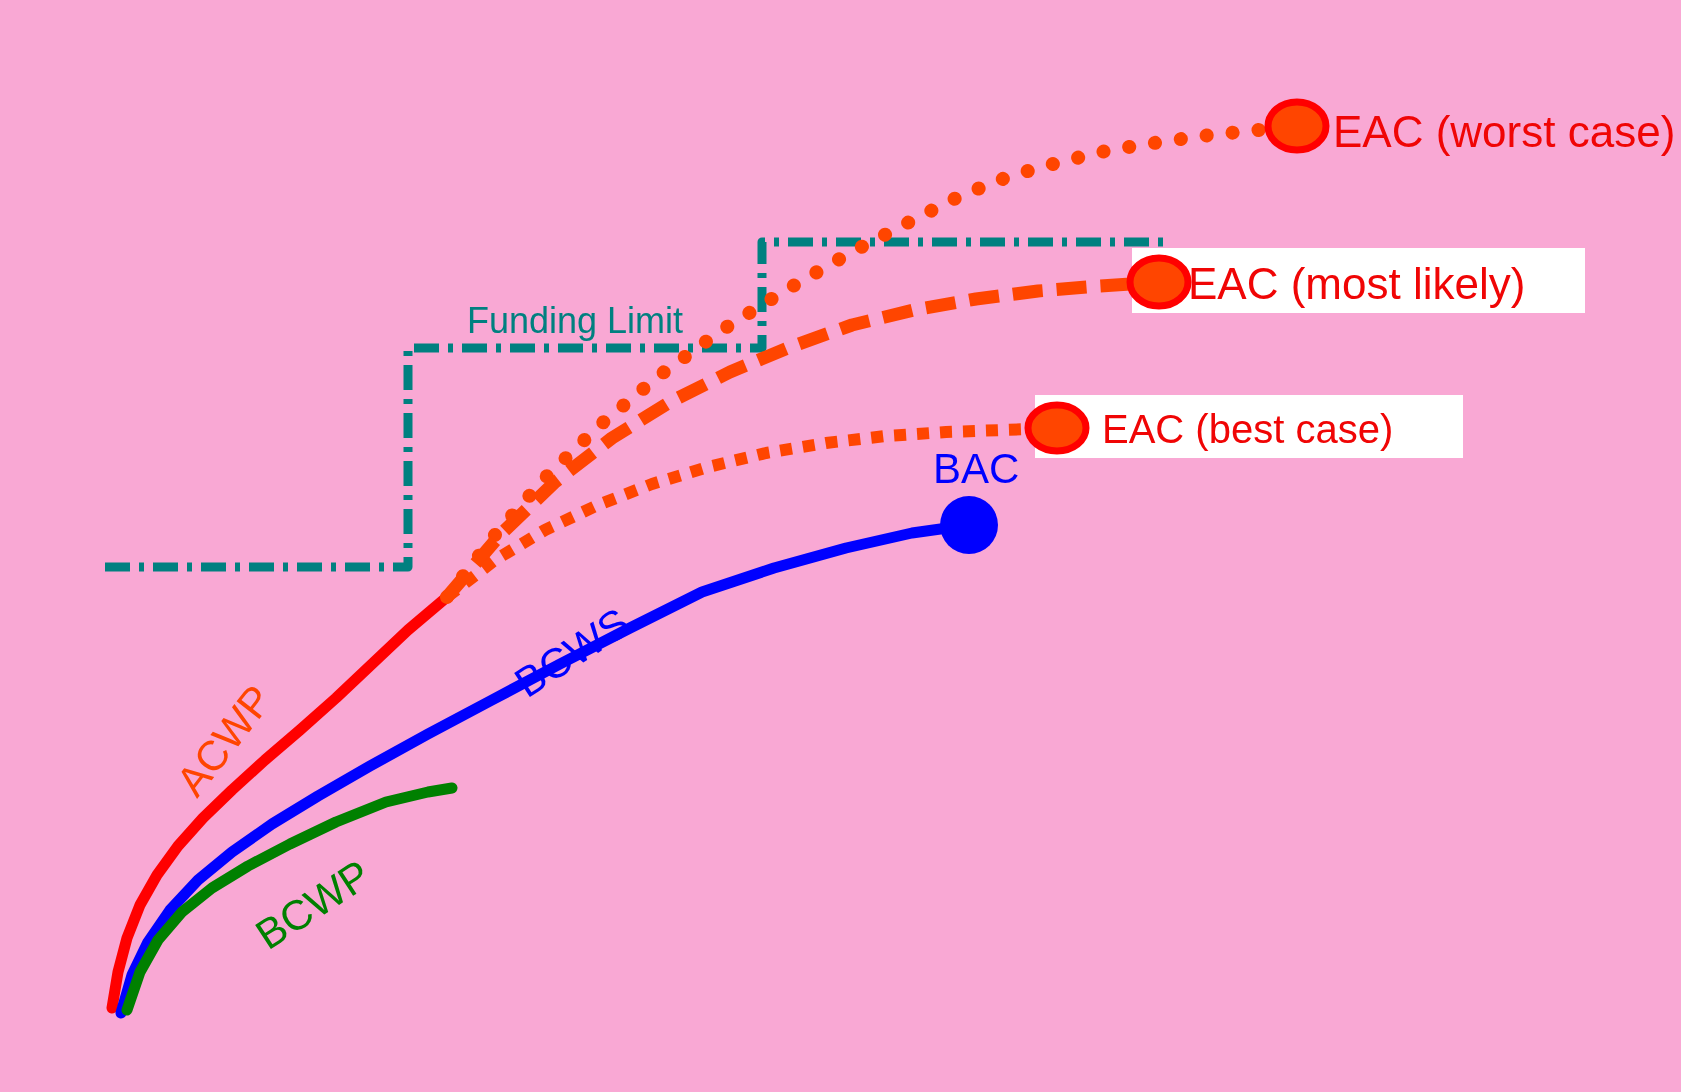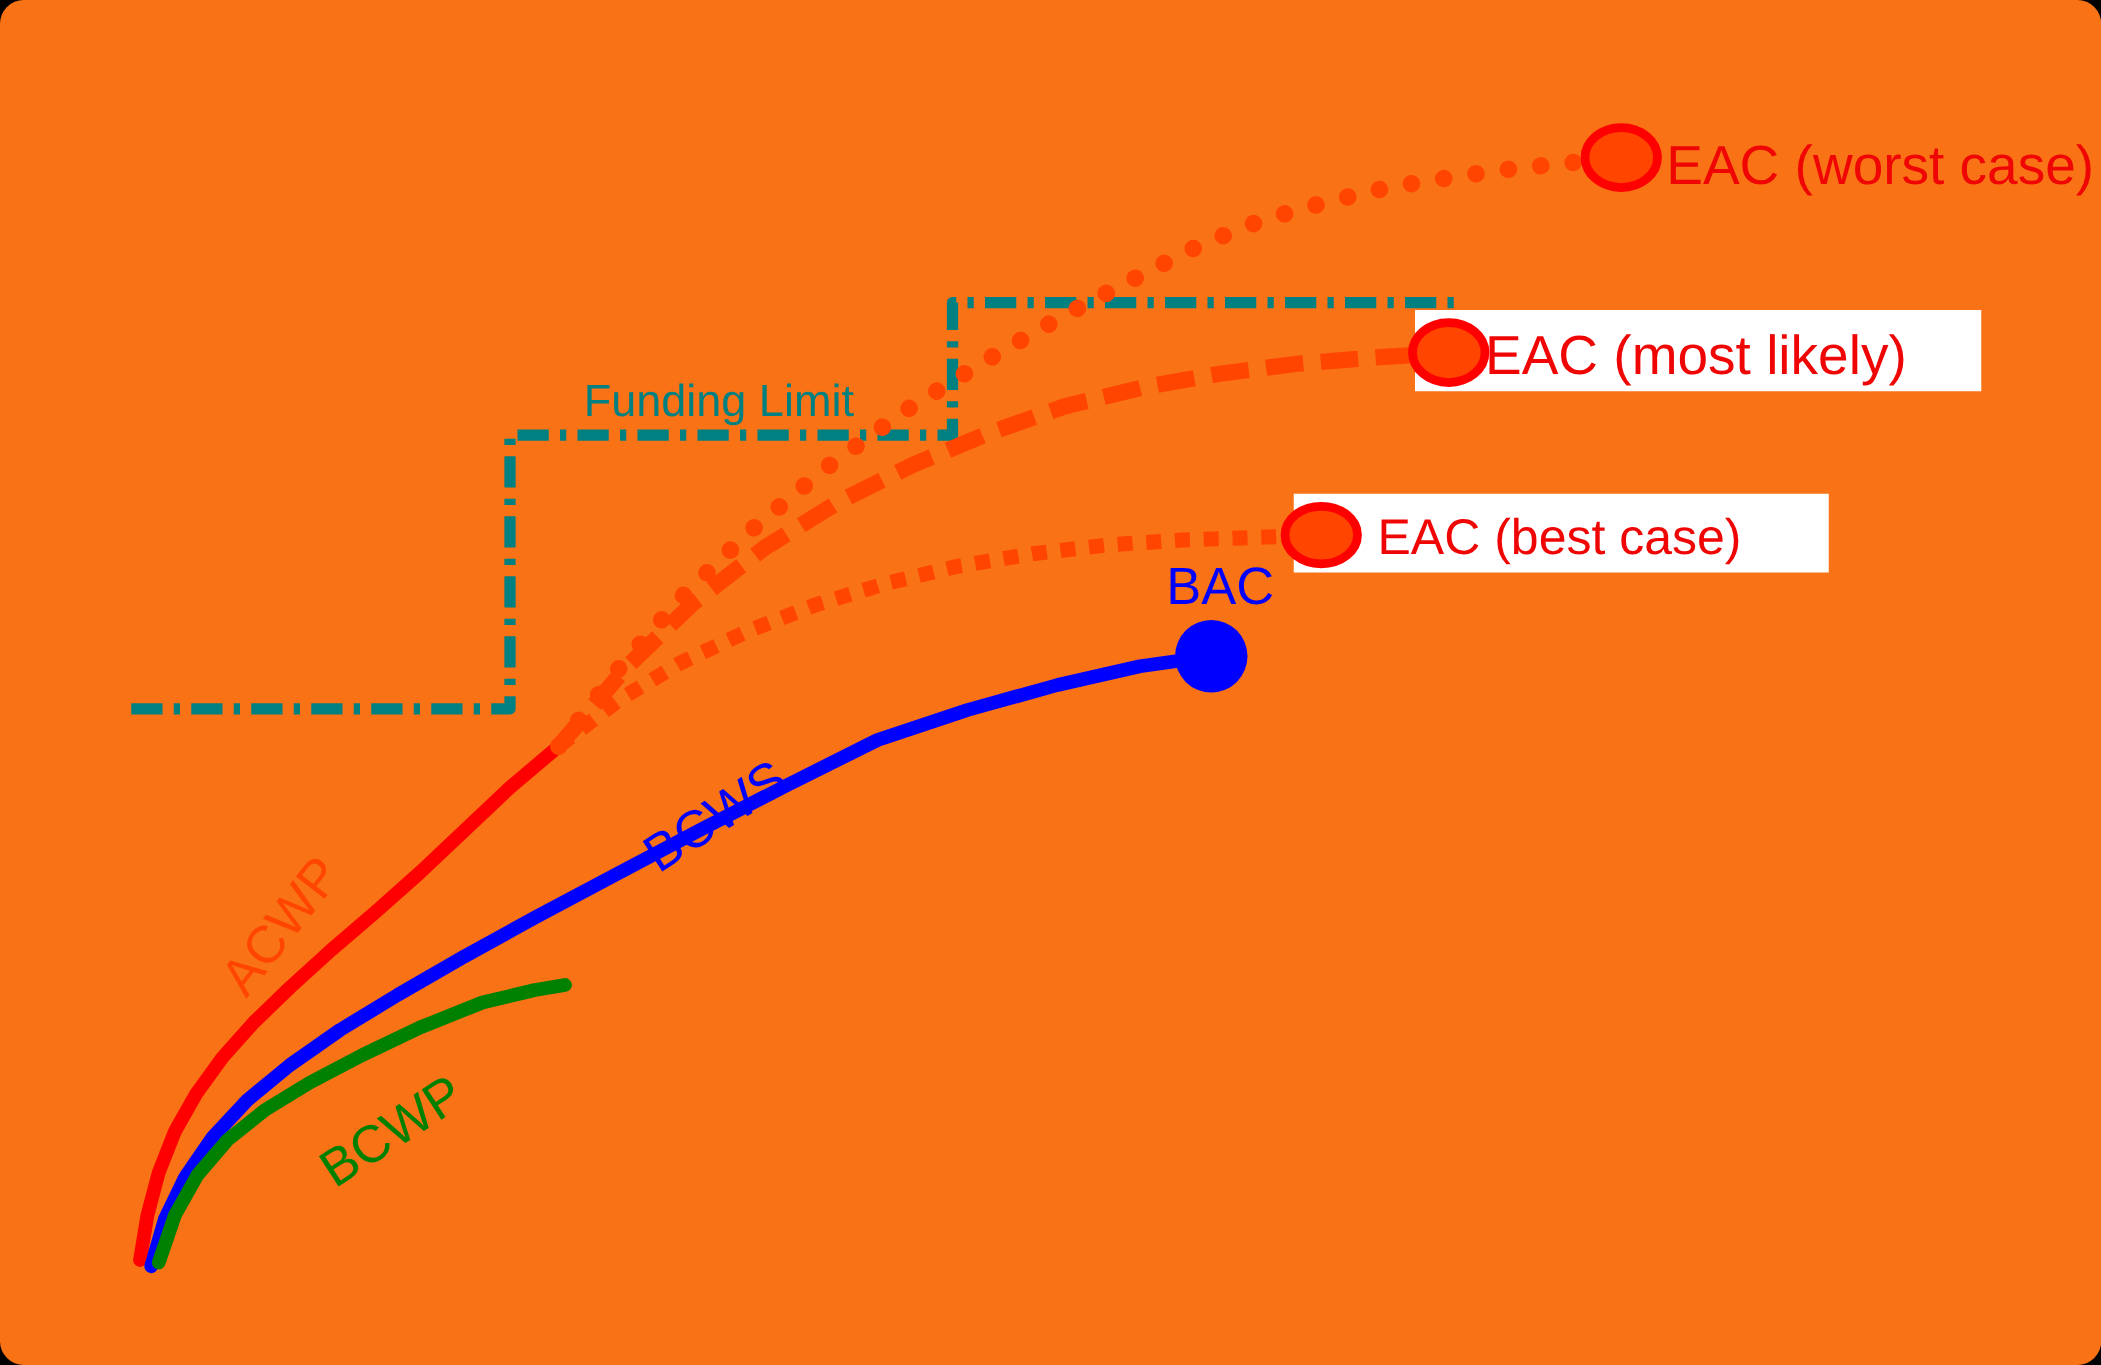--- a/index.html
+++ b/index.html
@@ -8,22 +8,21 @@
     background: #000000;
     width: 1681px;
     height: 1092px;
     overflow: hidden;
     font-family: "Liberation Sans", sans-serif;
   }
   #chart-wrap {
     position: relative;
     width: 1681px;
     height: 1092px;
-    background: #f97316;
-    border-radius: 19px;
+    background: #f9a8d4;
   }
   svg { display: block; }
   text {
     font-family: "Liberation Sans", sans-serif;
   }
 </style>
 </head>
 <body>
 
 <div id="chart-wrap">

